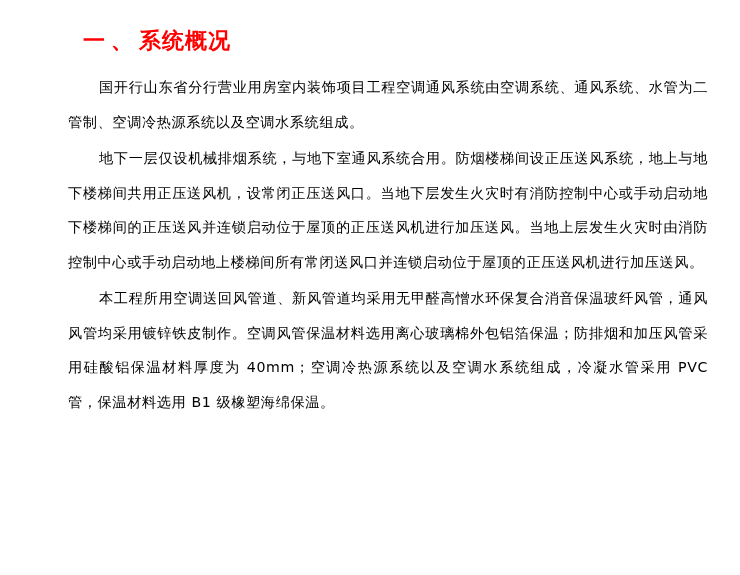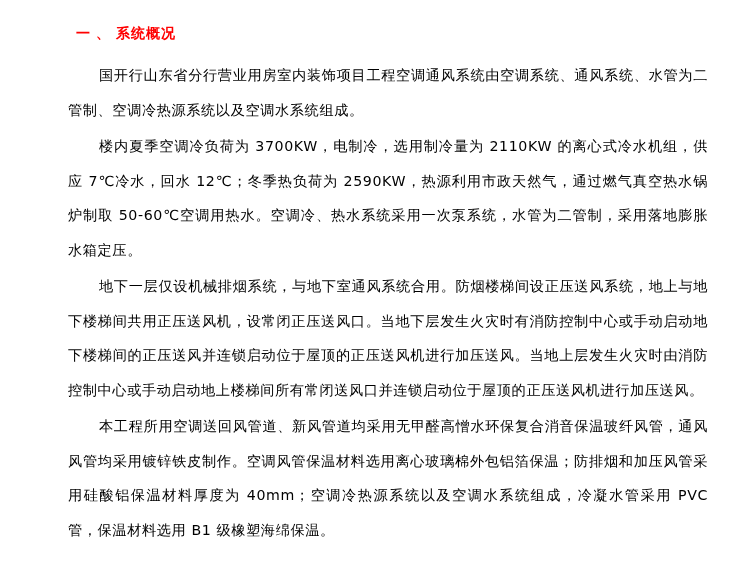--- a/index.html
+++ b/index.html
@@ -15,27 +15,27 @@
       font-family: "DejaVu Sans", "Liberation Sans", sans-serif;
       color: #000000;
     }
     .page {
       position: absolute;
       left: 68px;
       top: 0;
       width: 640px;
     }
     .heading {
-      margin: 8px;
+      margin: 15px;
       padding-top: 10px;
       height: 30px;
       line-height: 30px;
       font-family: "DejaVu Serif", "Liberation Serif", serif;
       font-weight: bold;
-      font-size: 14px;
+      font-size: 22px;
       color: #ff0000;
       letter-spacing: 1px;
     }
     .heading .num {
       letter-spacing: 6px;
     }
     .para {
       margin: 0;
       font-size: 14.2px;
       line-height: 34.5px;
@@ -49,16 +49,15 @@
     .p3 { margin-top: 2px; }
     .p4 { margin-top: 2px; }
   </style>
 </head>
 <body>
 
 <div class="page">
   <h1 class="heading"><span class="num">一、</span><span>系统概况</span></h1>
 
   <p class="para p1">国开行山东省分行营业用房室内装饰项目工程空调通风系统由空调系统、通风系统、水管为二管制、空调冷热源系统以及空调水系统组成。</p>
-  <p class="para p2">楼内夏季空调冷负荷为 3700KW，电制冷，选用制冷量为 2110KW 的离心式冷水机组，供应 7℃冷水，回水 12℃；冬季热负荷为 2590KW，热源利用市政天然气，通过燃气真空热水锅炉制取 50-60℃空调用热水。空调冷、热水系统采用一次泵系统，水管为二管制，采用落地膨胀水箱定压。</p>
   <p class="para p3">地下一层仅设机械排烟系统，与地下室通风系统合用。防烟楼梯间设正压送风系统，地上与地下楼梯间共用正压送风机，设常闭正压送风口。当地下层发生火灾时有消防控制中心或手动启动地下楼梯间的正压送风并连锁启动位于屋顶的正压送风机进行加压送风。当地上层发生火灾时由消防控制中心或手动启动地上楼梯间所有常闭送风口并连锁启动位于屋顶的正压送风机进行加压送风。</p>
   <p class="para p4">本工程所用空调送回风管道、新风管道均采用无甲醛高憎水环保复合消音保温玻纤风管，通风风管均采用镀锌铁皮制作。空调风管保温材料选用离心玻璃棉外包铝箔保温；防排烟和加压风管采用硅酸铝保温材料厚度为 40mm；空调冷热源系统以及空调水系统组成，冷凝水管采用 PVC 管，保温材料选用 B1 级橡塑海绵保温。</p>
 </div>
 
 </body></html>

